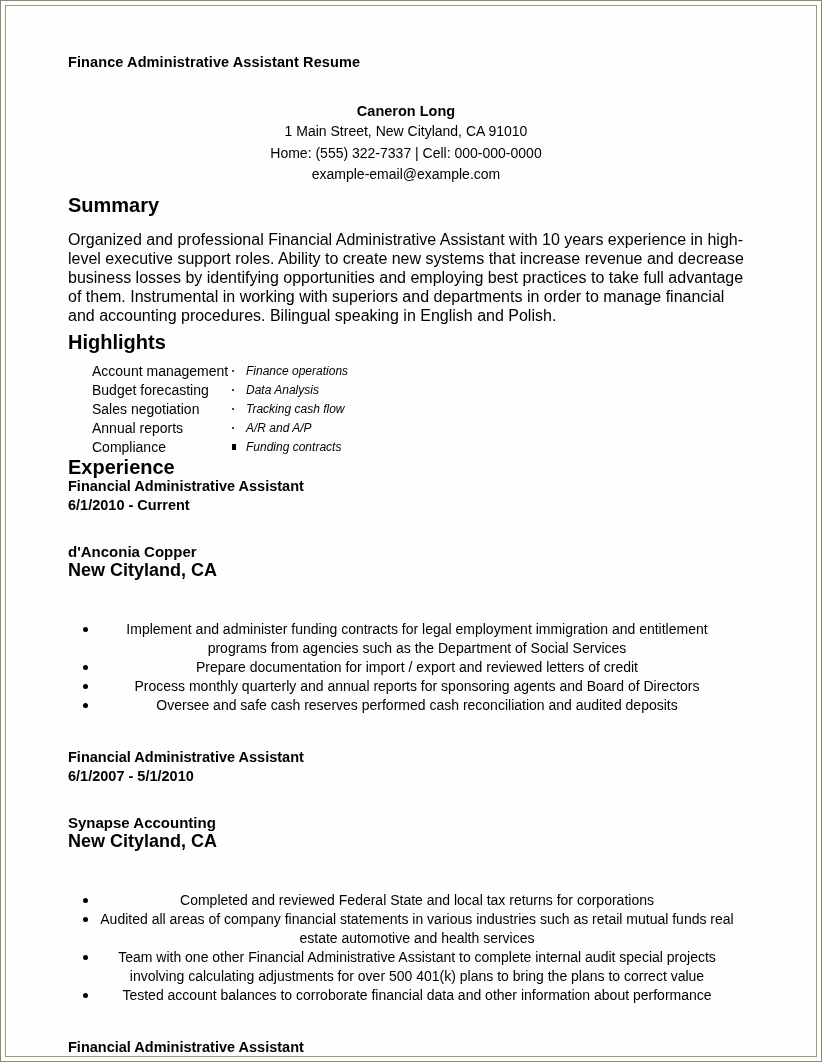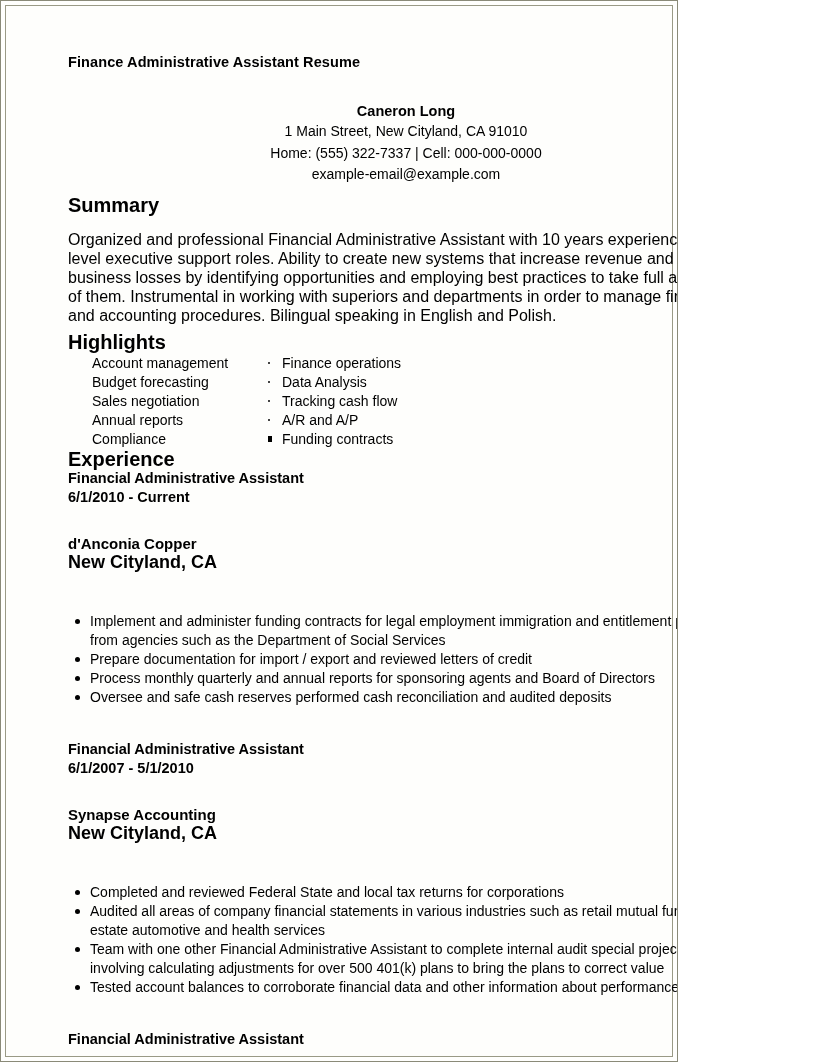--- a/index.html
+++ b/index.html
@@ -3,21 +3,21 @@
 <meta charset="utf-8">
 <title>Finance Administrative Assistant Resume</title>
 <style>
   html, body {
     margin: 0;
     padding: 0;
     background: #ffffff;
   }
   #page {
     position: relative;
-    width: 678px;
+    width: 822px;
     height: 1062px;
     background: #fffffd;
     box-sizing: border-box;
     border: 1px solid #8a8a78;
     font-family: "Liberation Sans", sans-serif;
     color: #000000;
     overflow: hidden;
   }
   #page-inner {
     position: absolute;
@@ -73,42 +73,42 @@
   .body-text {
     font-size: 16px;
     line-height: 19.2px;
     margin-top: 15px;
     text-align: left;
   }
 
   
   .highlights-wrap {
     display: flex;
-    margin-top: 2px;
-    gap: 36px;
+    margin-top: 10px;
   }
   .hl-col-left {
     width: 162px;
     padding-left: 24px;
     box-sizing: border-box;
   }
   .hl-col-right {
     padding-left: 0px;
   }
   .hl-item {
     font-size: 14px;
     line-height: 19px;
     white-space: nowrap;
   }
   .hl-item-r {
-    font-size: 14px;
+    font-size: 12px;
     line-height: 19px;
     white-space: nowrap;
     position: relative;
     padding-left: 16px;
+    font-style: italic;
   }
   .hl-dot {
     position: absolute;
     left: 2px;
     top: 8px;
     width: 2px;
     height: 2px;
     background: #444444;
   }
   .hl-dot.strong {
@@ -136,23 +136,24 @@
     line-height: 19.5px;
     margin-top: 26px;
   }
   .job-location {
     font-size: 18px;
     font-weight: bold;
     line-height: 19.5px;
   }
   .job-bullets {
     list-style: none;
-    margin: 0;
+    margin: 8px;
     padding: 0;
     margin-top: 39px;
+    text-align: center;
   }
   .job-bullets li {
     font-size: 14px;
     line-height: 19px;
     position: relative;
     padding-left: 22px;
     margin-bottom: 0px;
   }
   .job-bullets li::before {
     content: "";

